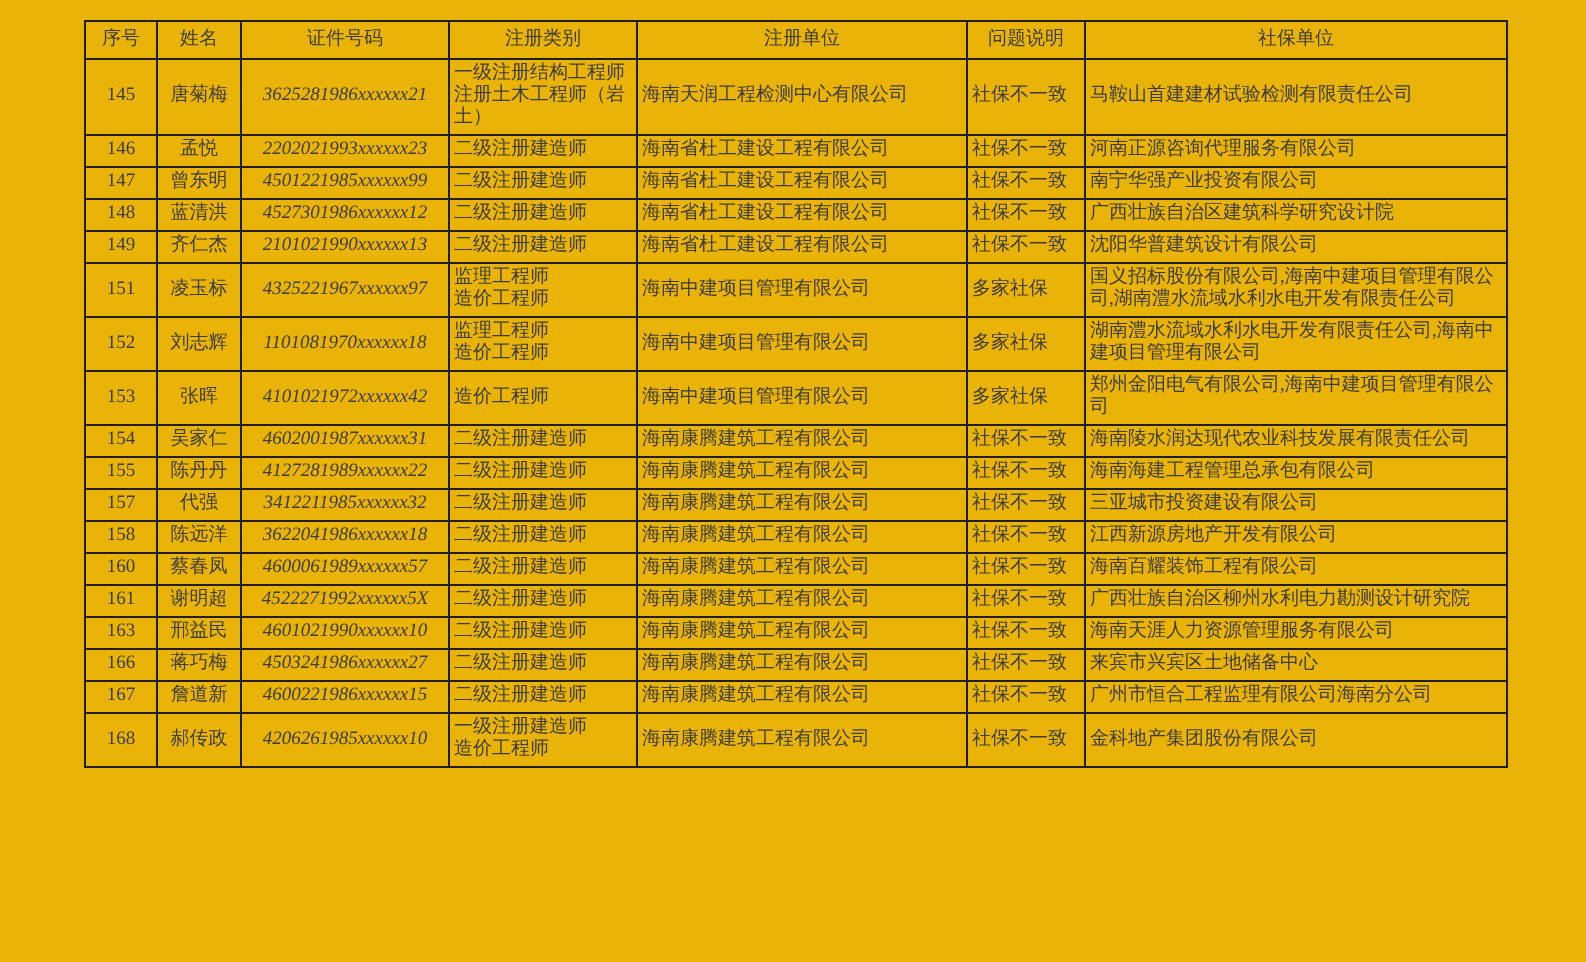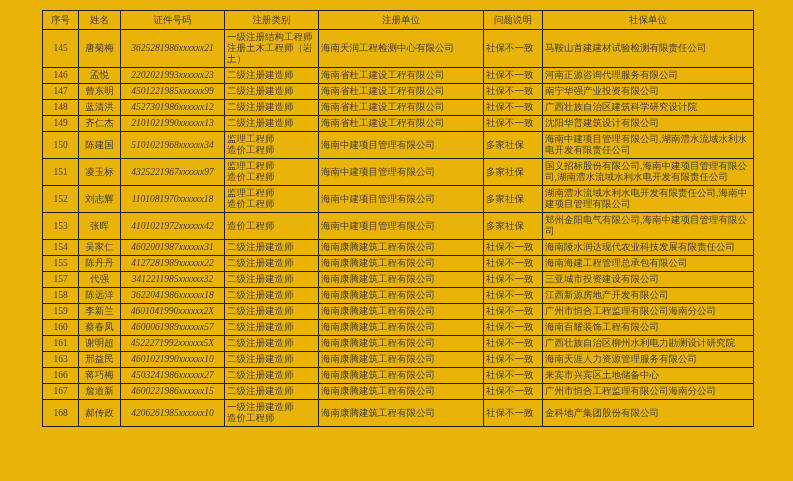--- a/index.html
+++ b/index.html
@@ -94,30 +94,20 @@
         <tr>
     <td class="c-no">149</td>
     <td class="c-name">齐仁杰</td>
     <td class="c-id">2101021990xxxxxx13</td>
     <td class="c-cat">二级注册建造师</td>
     <td class="c-unit">海南省杜工建设工程有限公司</td>
     <td class="c-issue">社保不一致</td>
     <td class="c-ss">沈阳华普建筑设计有限公司</td>
   </tr>
         <tr>
-    <td class="c-no">150</td>
-    <td class="c-name">陈建国</td>
-    <td class="c-id">5101021968xxxxxx34</td>
-    <td class="c-cat">监理工程师
-造价工程师</td>
-    <td class="c-unit">海南中建项目管理有限公司</td>
-    <td class="c-issue">多家社保</td>
-    <td class="c-ss">海南中建项目管理有限公司,湖南澧水流域水利水电开发有限责任公司</td>
-  </tr>
-        <tr>
     <td class="c-no">151</td>
     <td class="c-name">凌玉标</td>
     <td class="c-id">4325221967xxxxxx97</td>
     <td class="c-cat">监理工程师
 造价工程师</td>
     <td class="c-unit">海南中建项目管理有限公司</td>
     <td class="c-issue">多家社保</td>
     <td class="c-ss">国义招标股份有限公司,海南中建项目管理有限公司,湖南澧水流域水利水电开发有限责任公司</td>
   </tr>
         <tr>
@@ -169,29 +159,20 @@
         <tr>
     <td class="c-no">158</td>
     <td class="c-name">陈远洋</td>
     <td class="c-id">3622041986xxxxxx18</td>
     <td class="c-cat">二级注册建造师</td>
     <td class="c-unit">海南康腾建筑工程有限公司</td>
     <td class="c-issue">社保不一致</td>
     <td class="c-ss">江西新源房地产开发有限公司</td>
   </tr>
         <tr>
-    <td class="c-no">159</td>
-    <td class="c-name">李新兰</td>
-    <td class="c-id">4601041990xxxxxx2X</td>
-    <td class="c-cat">二级注册建造师</td>
-    <td class="c-unit">海南康腾建筑工程有限公司</td>
-    <td class="c-issue">社保不一致</td>
-    <td class="c-ss">广州市恒合工程监理有限公司海南分公司</td>
-  </tr>
-        <tr>
     <td class="c-no">160</td>
     <td class="c-name">蔡春凤</td>
     <td class="c-id">4600061989xxxxxx57</td>
     <td class="c-cat">二级注册建造师</td>
     <td class="c-unit">海南康腾建筑工程有限公司</td>
     <td class="c-issue">社保不一致</td>
     <td class="c-ss">海南百耀装饰工程有限公司</td>
   </tr>
         <tr>
     <td class="c-no">161</td>

